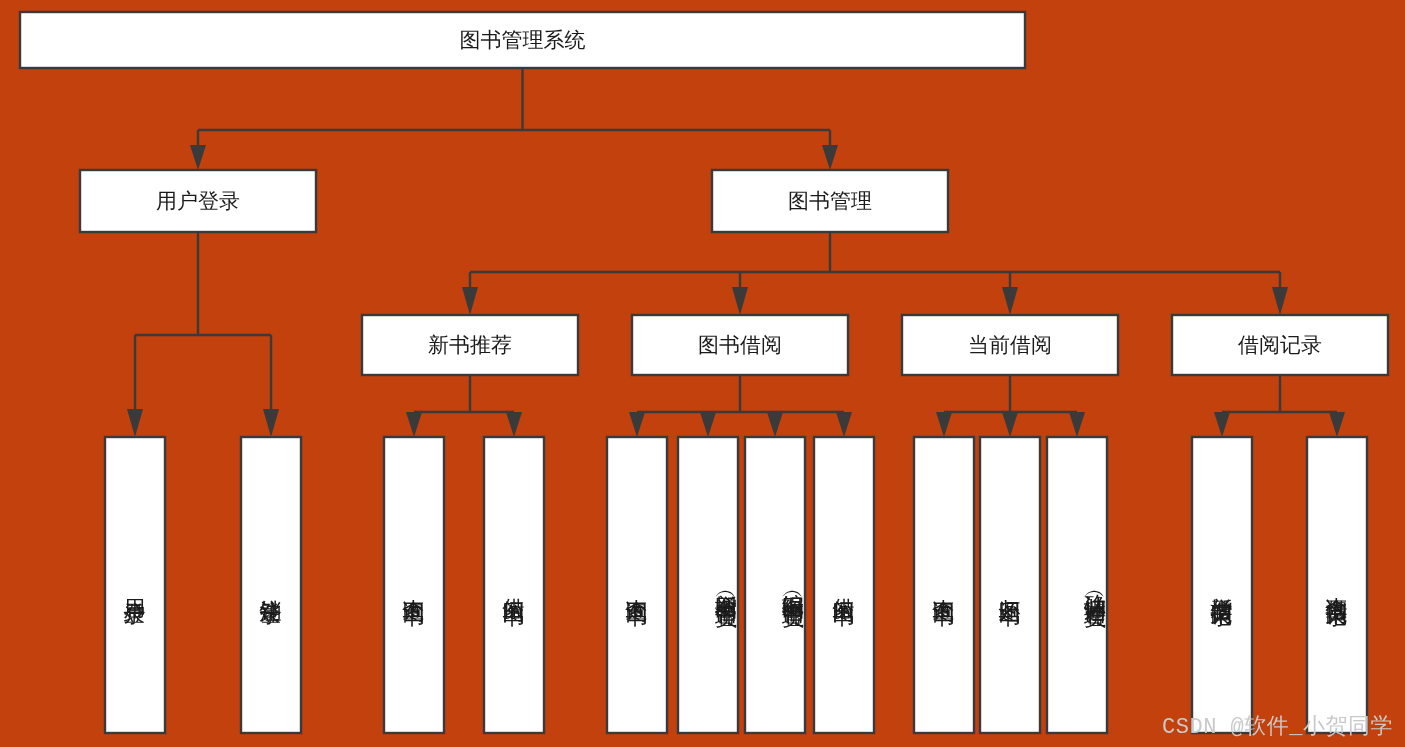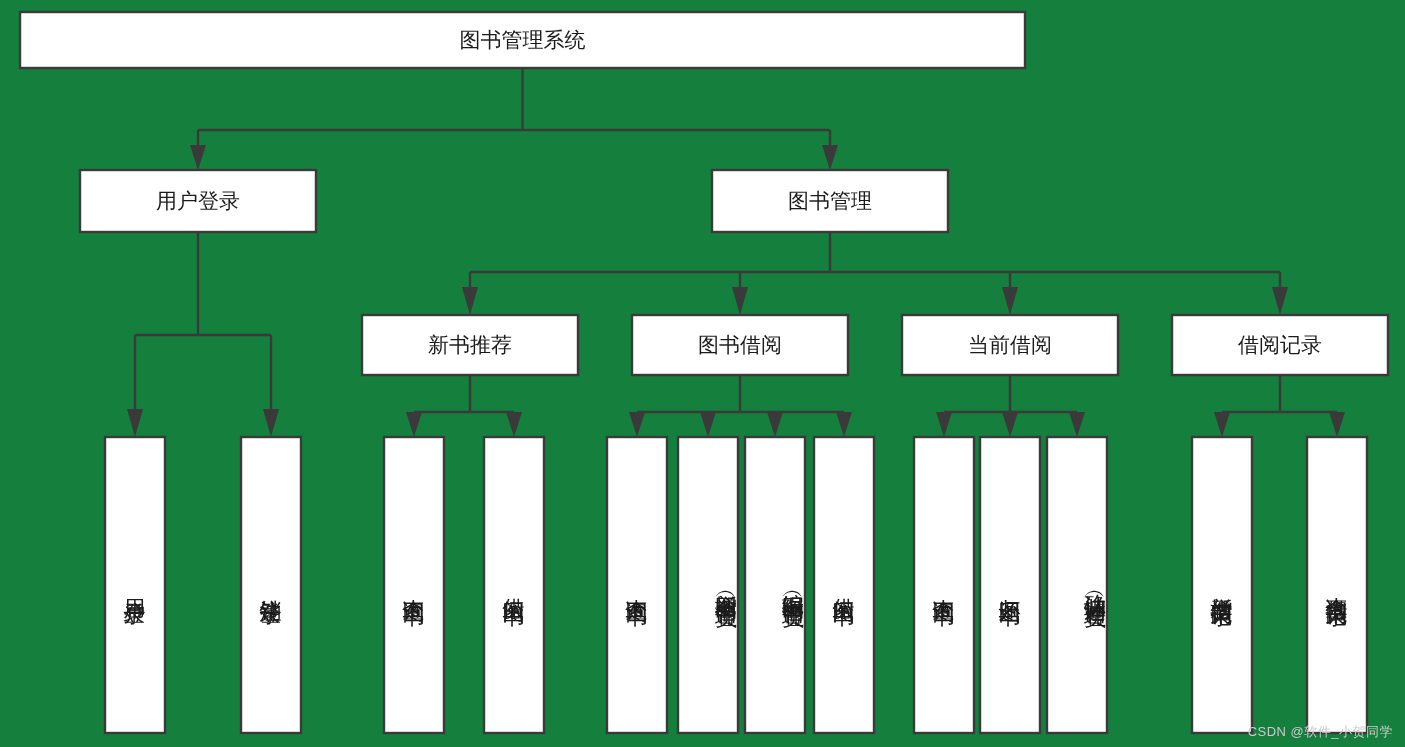--- a/index.html
+++ b/index.html
@@ -12,21 +12,21 @@
     width: 1405px;
     height: 747px;
     font-family: "Liberation Sans", "DejaVu Sans", sans-serif;
     overflow: hidden;
     position: relative;
   }
   #diagram-root {
     position: relative;
     width: 1405px;
     height: 747px;
-    background: #15803d;
+    background: #c2410c;
   }
   svg.diagram-canvas {
     position: absolute;
     left: 0;
     top: 0;
     width: 1405px;
     height: 747px;
     display: block;
   }
   .node-box {
@@ -64,22 +64,22 @@
     align-items: center;
     justify-content: center;
     text-align: center;
     white-space: nowrap;
     pointer-events: none;
   }
   .watermark {
     position: absolute;
     right: 12px;
     bottom: 6px;
-    font-family: Liberation Sans, sans-serif;
-    font-size: 13px;
+    font-family: Liberation Mono, monospace;
+    font-size: 22px;
     color: #c9c9c9;
     letter-spacing: 0.5px;
     user-select: none;
   }
 </style>
 </head>
 <body>
 
 <div id="diagram-root">
 

